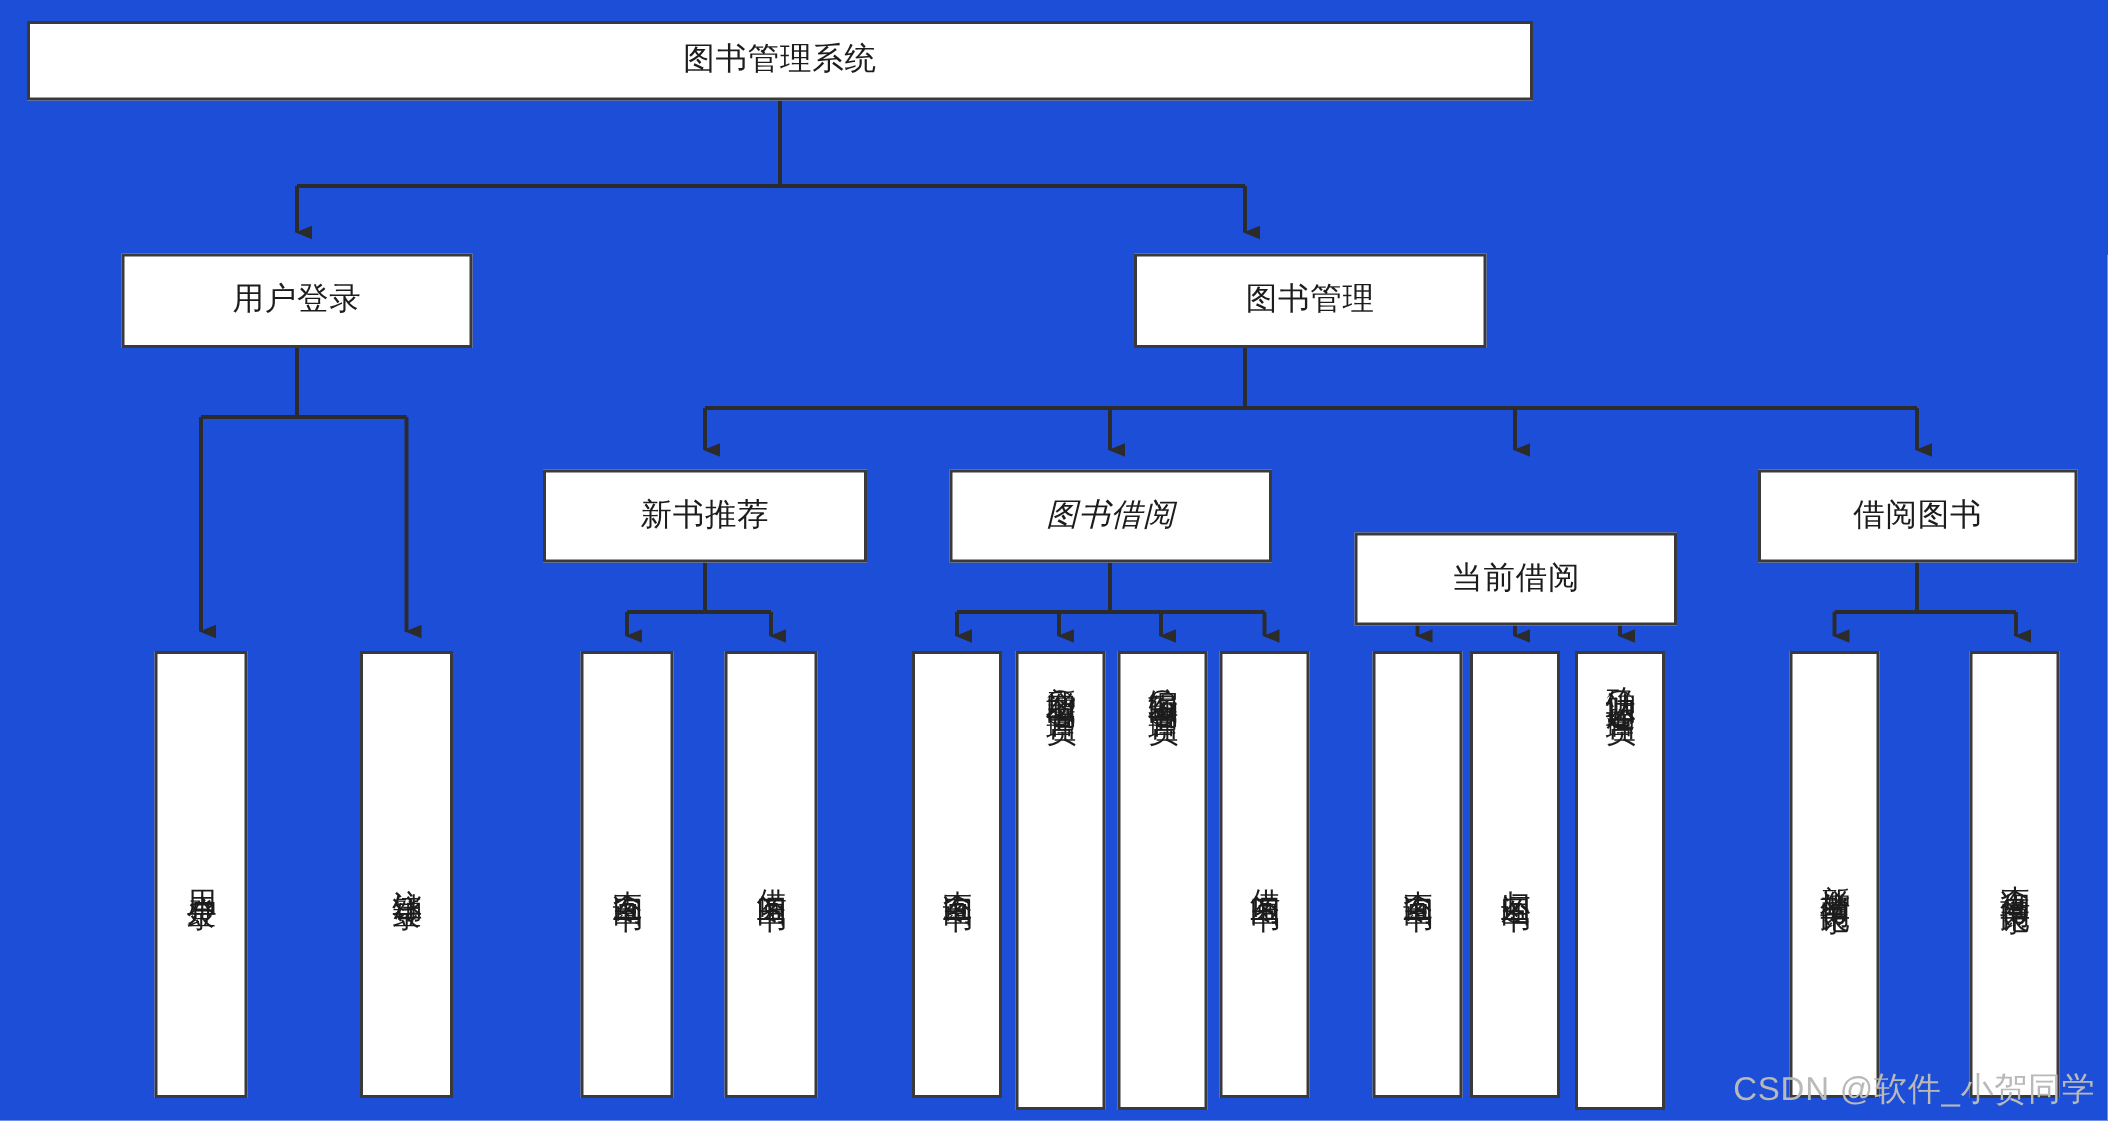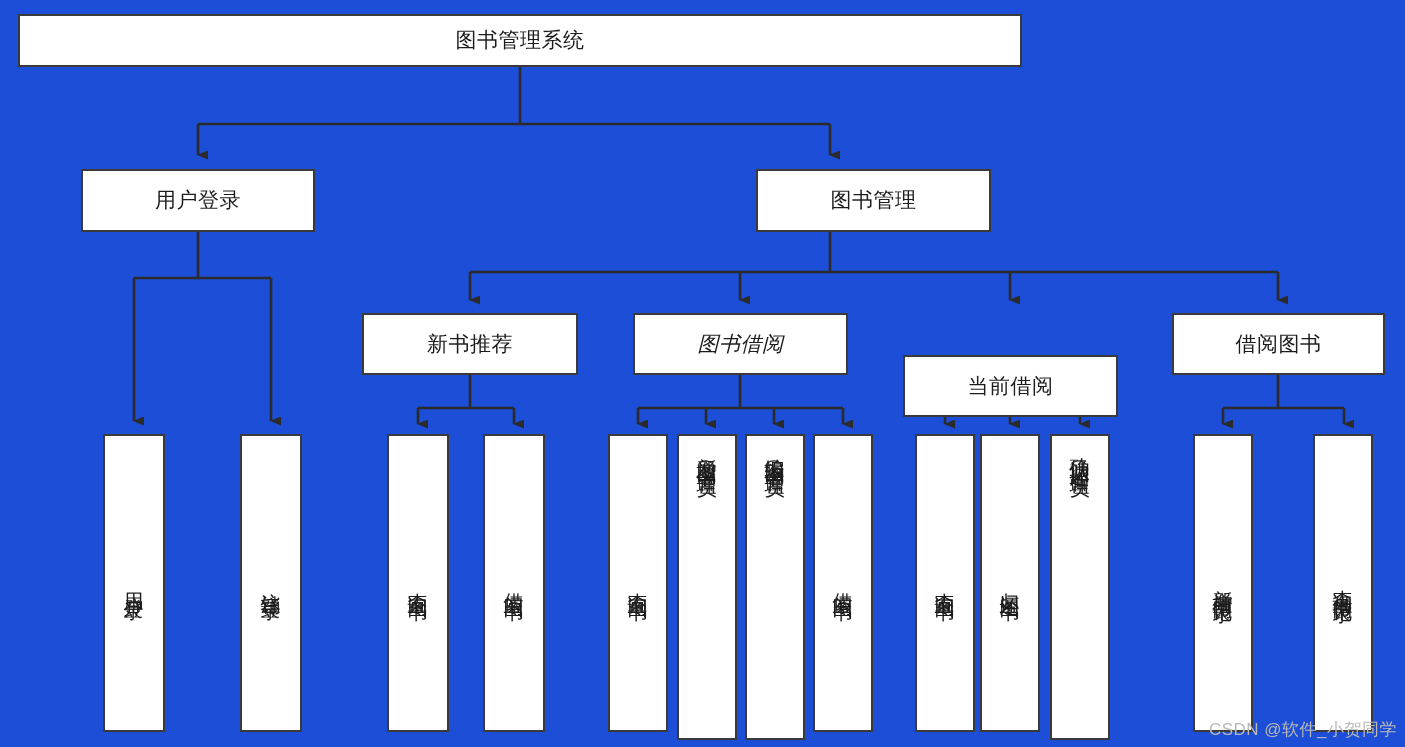--- a/index.html
+++ b/index.html
@@ -60,21 +60,21 @@
     line-height: 1.0;
     white-space: nowrap;
   }
   .node.vert.top-align {
     align-items: flex-start;
   }
   #watermark {
     position: absolute;
     right: 8px;
     bottom: 6px;
-    font-size: 17px;
+    font-size: 22px;
     color: #b9b9b9;
     letter-spacing: 0.5px;
     white-space: nowrap;
     user-select: none;
   }
 </style>
 </head>
 <body>
 
 <div id="diagram-root">

